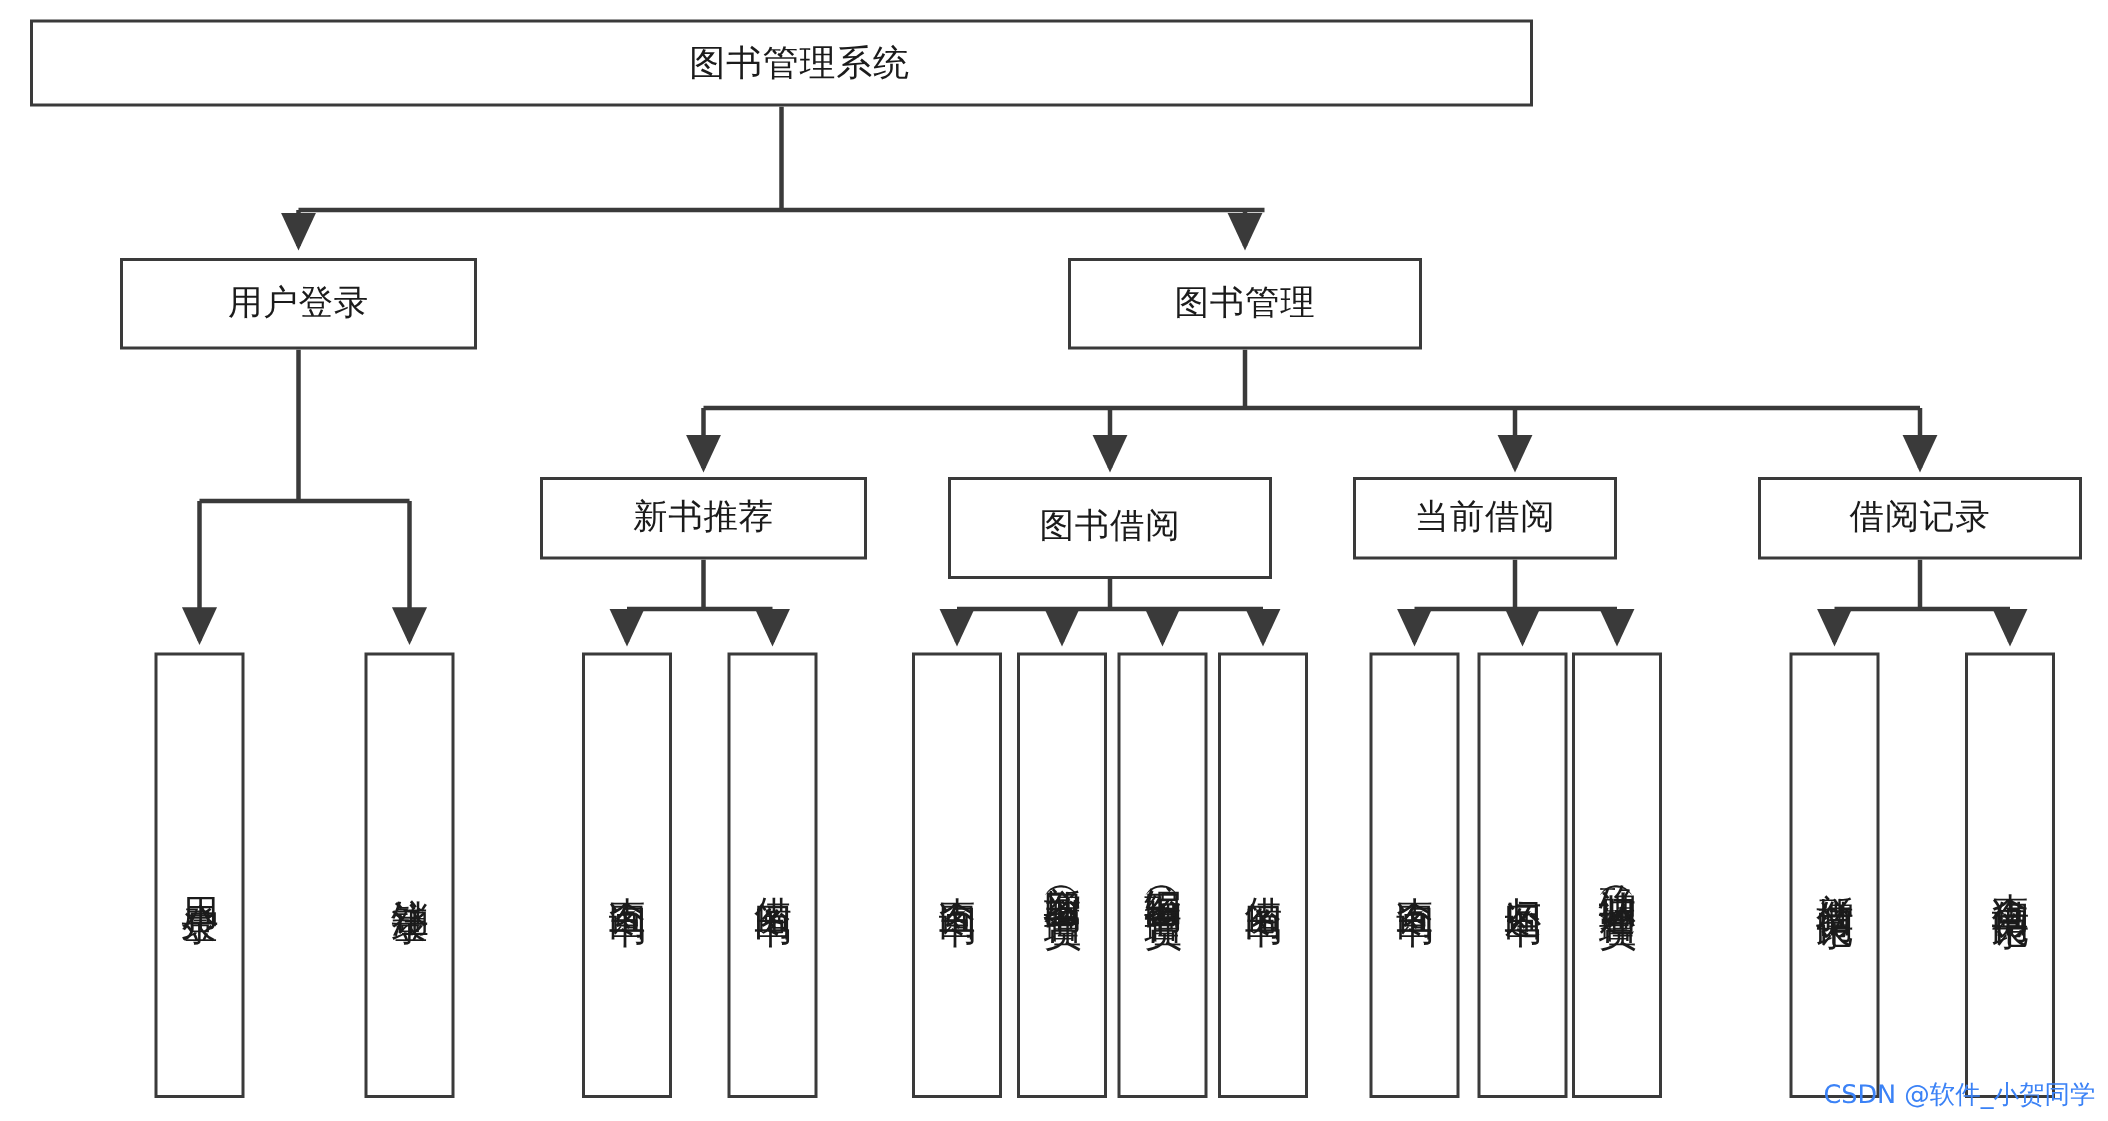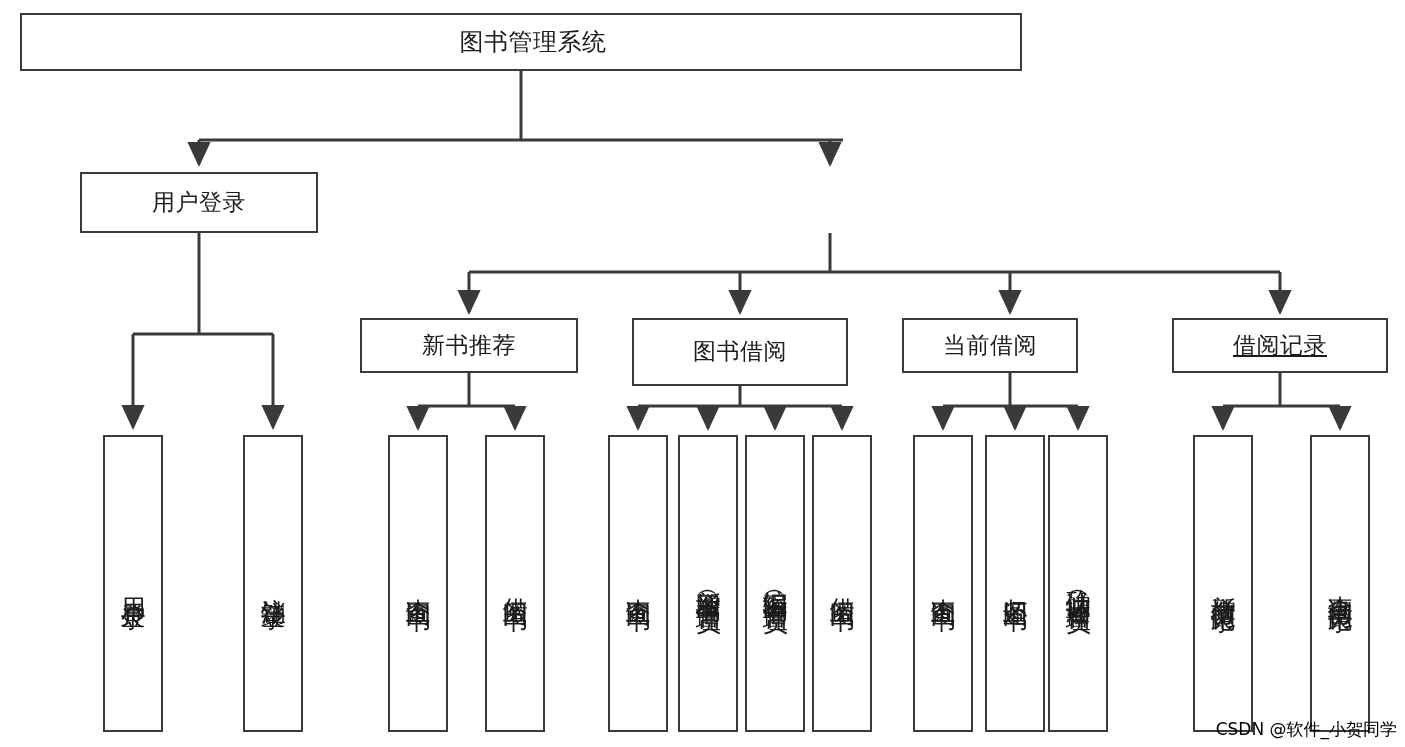--- a/index.html
+++ b/index.html
@@ -62,21 +62,21 @@
     line-height: 1.18;
     letter-spacing: 3px;
     max-height: 272px;
     white-space: normal;
   }
   #watermark {
     position: absolute;
     right: 8px;
     bottom: 6px;
     font-size: 17px;
-    color: #000000;
+    color: #3b82f6;
     z-index: 5;
     white-space: nowrap;
     font-family: "DejaVu Sans", "Liberation Sans", sans-serif;
   }
 </style>
 </head>
 <body>
 
 <div id="canvas">
 
@@ -130,31 +130,34 @@
     </g>
   </svg>
 
   <div class="node horiz root" style="left:20px; top:13px; width:1002px; height:58px;">
     <span class="label">图书管理系统</span>
   </div>
 
   <div class="node horiz" style="left:80px; top:172px; width:238px; height:61px;">
     <span class="label">用户登录</span>
   </div>
+  <div class="node horiz" style="left:712px; top:172px; width:236px; height:61px;">
+    <span class="label">图书管理</span>
+  </div>
 
   <div class="node horiz" style="left:360px; top:318px; width:218px; height:55px;">
     <span class="label">新书推荐</span>
   </div>
   <div class="node horiz" style="left:632px; top:318px; width:216px; height:68px;">
     <span class="label">图书借阅</span>
   </div>
   <div class="node horiz" style="left:902px; top:318px; width:176px; height:55px;">
     <span class="label">当前借阅</span>
   </div>
-  <div class="node horiz" style="left:1172px; top:318px; width:216px; height:55px;text-decoration:underline;">
+  <div class="node horiz" style="left:1172px; top:318px; width:216px; height:55px;">
     <span class="label">借阅记录</span>
   </div>
 
   <div class="node vert" style="left:103px; top:435px; width:60px; height:297px;">
     <span class="label">用户登录</span>
   </div>
   <div class="node vert" style="left:243px; top:435px; width:60px; height:297px;">
     <span class="label">注销登录</span>
   </div>
 

